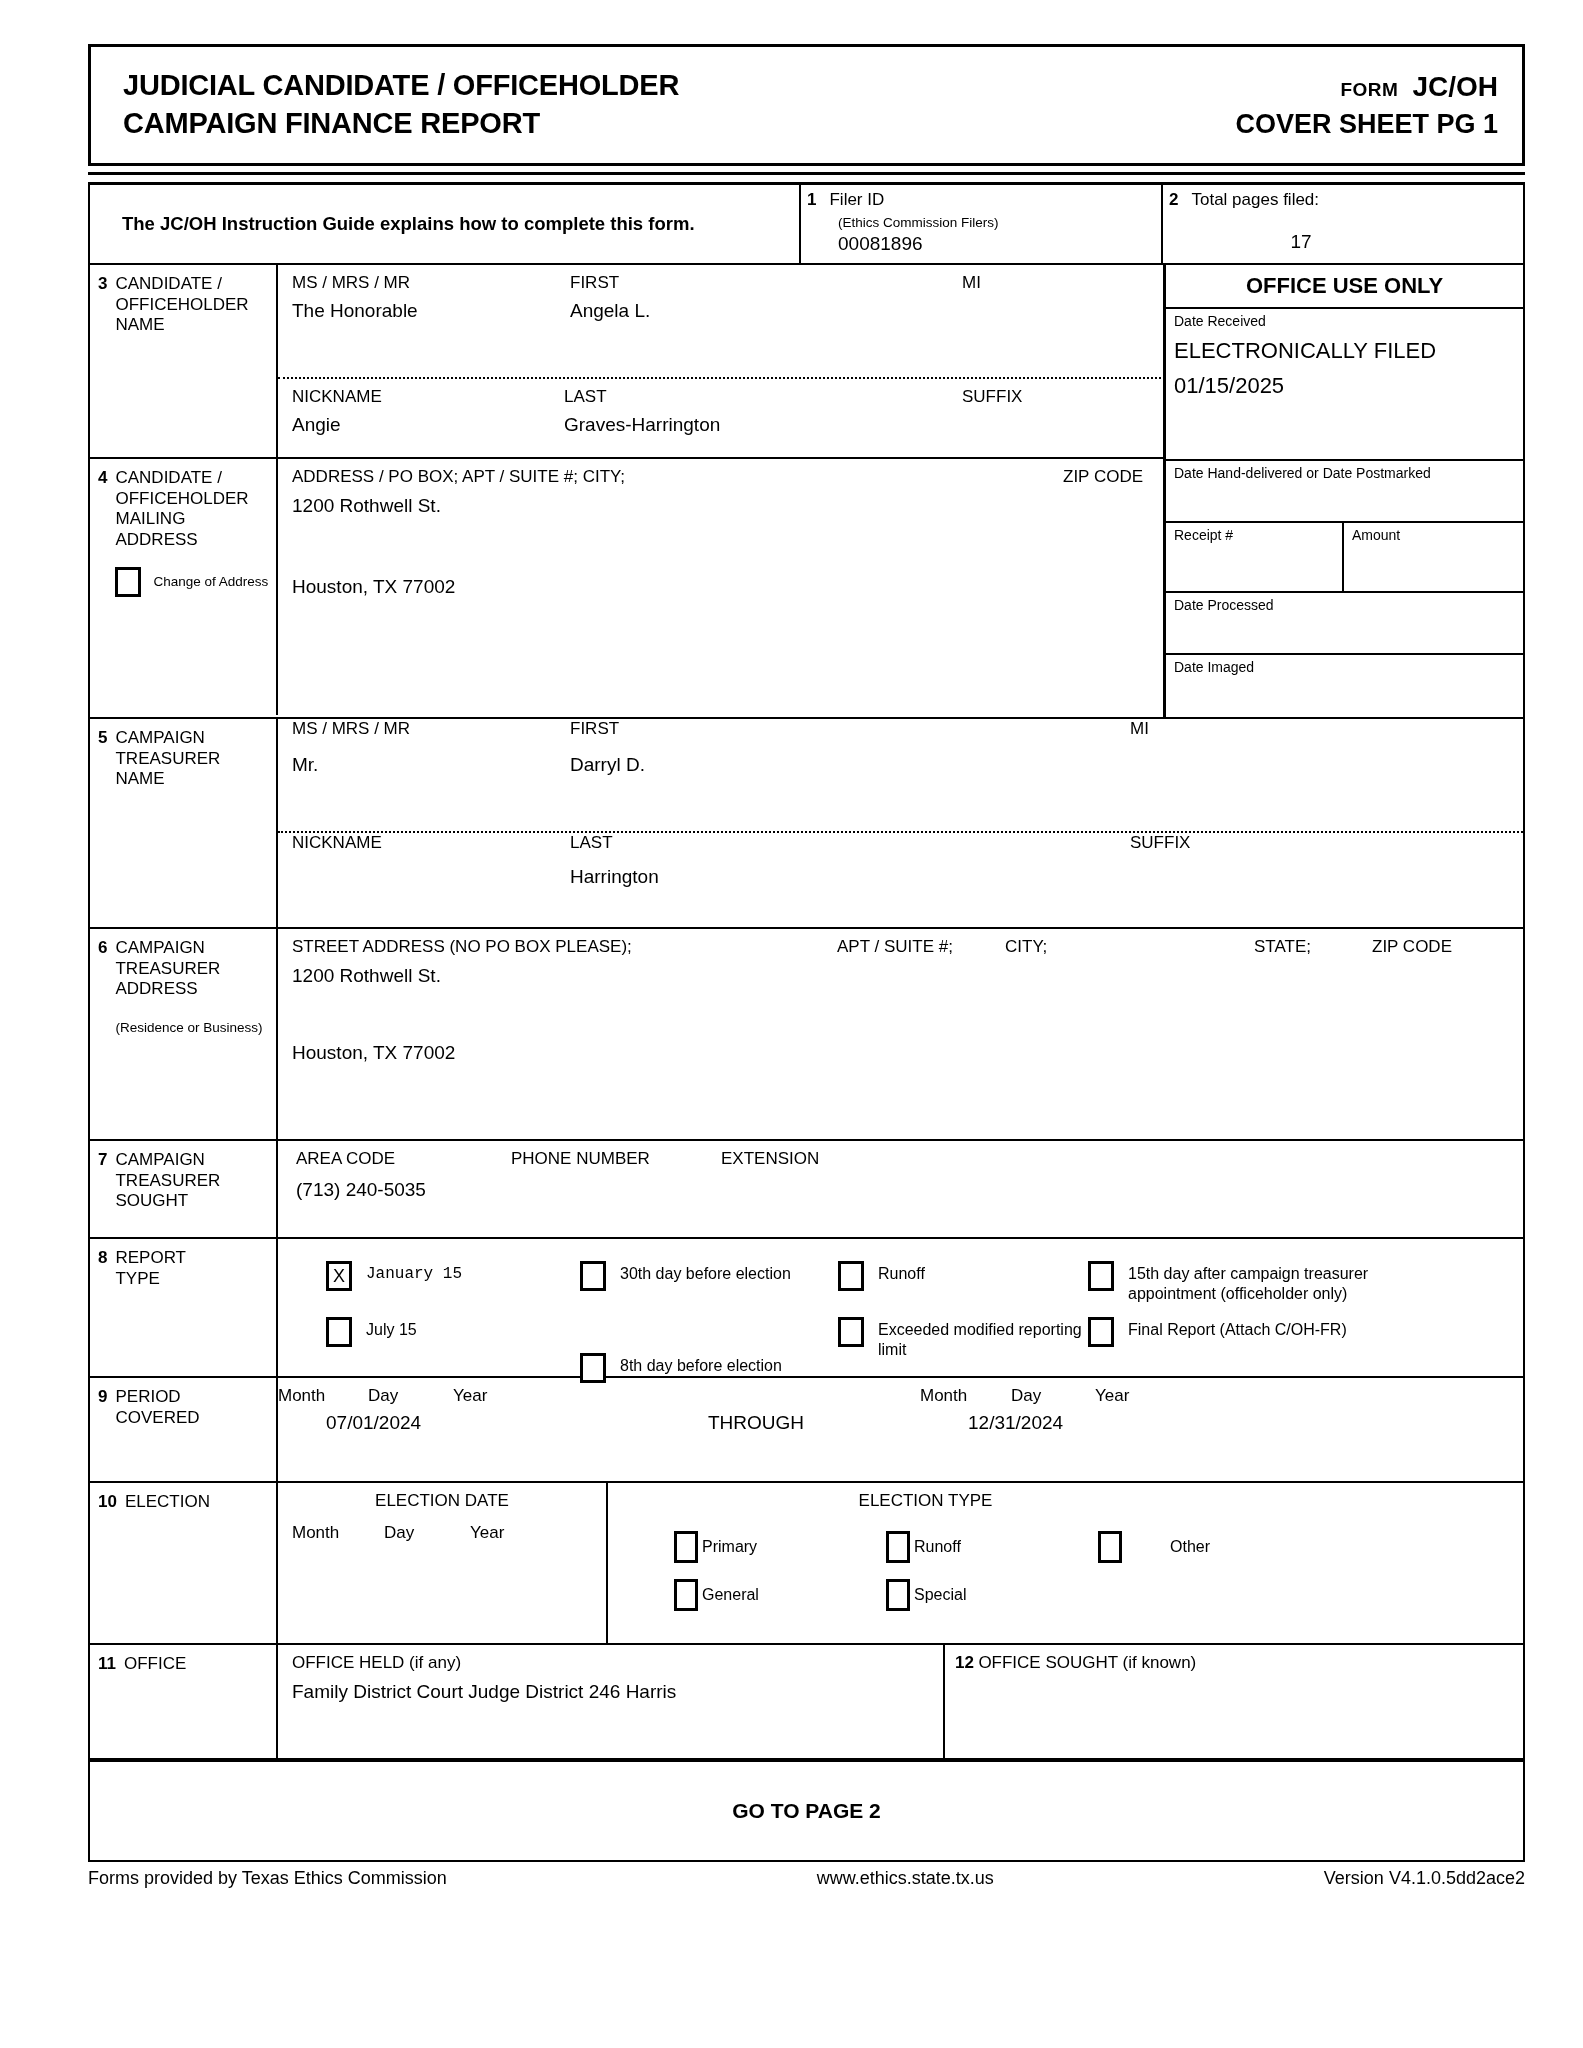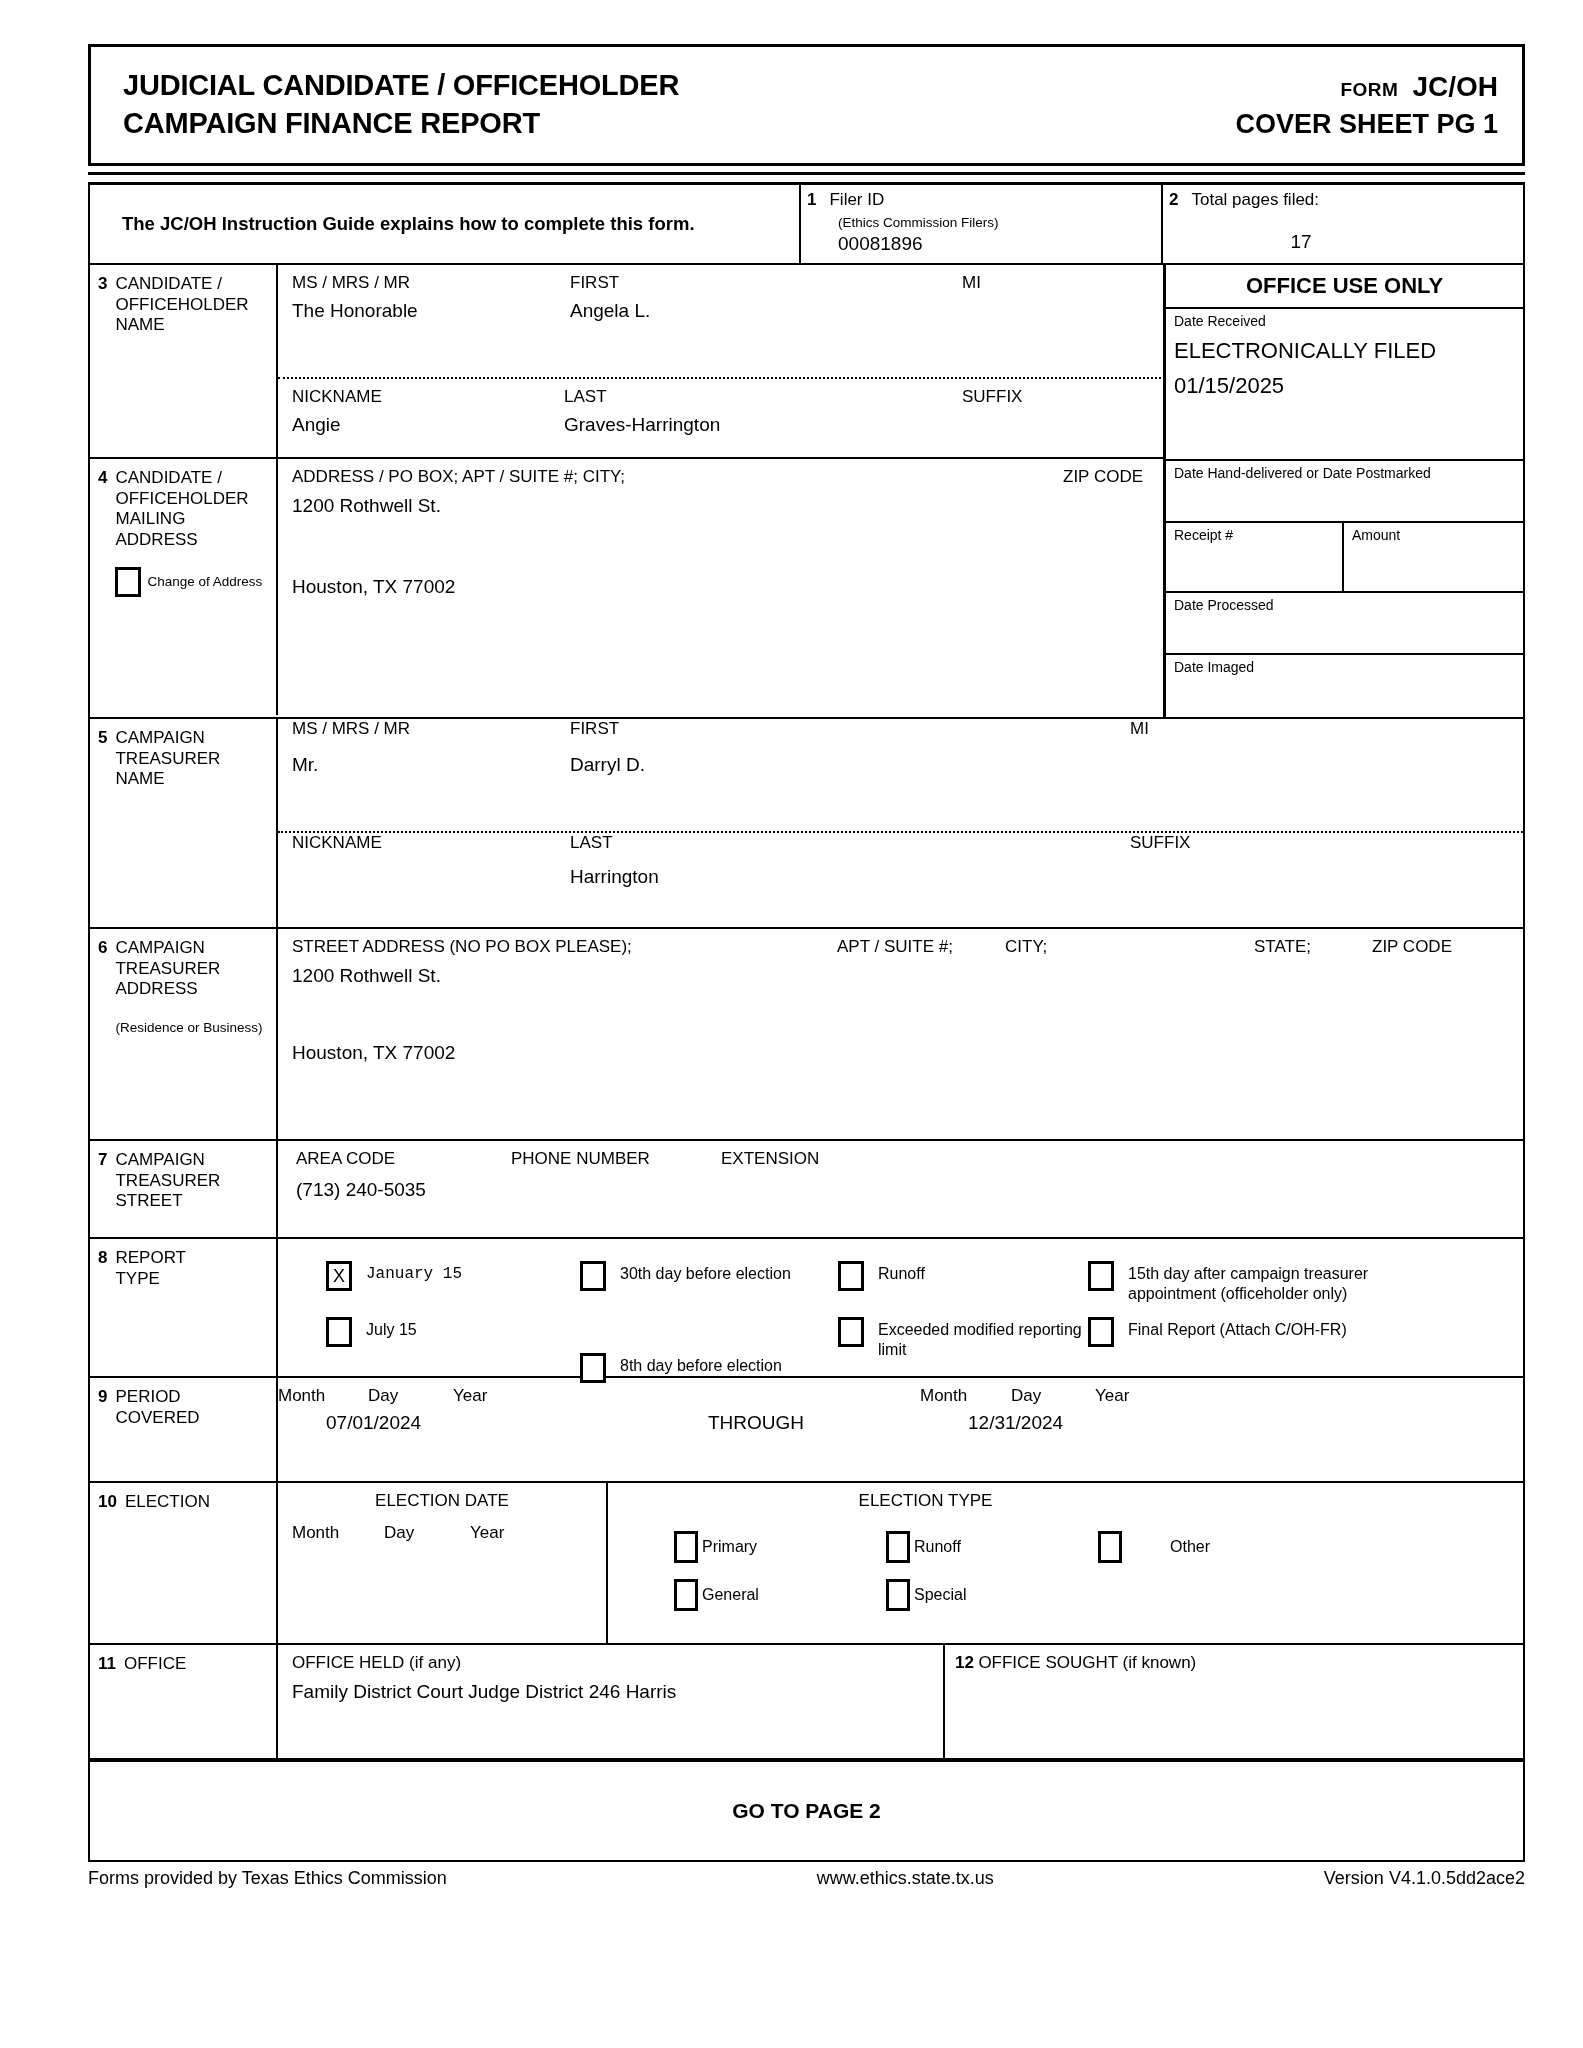--- a/index.html
+++ b/index.html
@@ -166,21 +166,21 @@
     content:"X";
     position:absolute;
     left:0; right:0; top:50%;
     transform:translateY(-50%);
     text-align:center;
     font-size:18px;
     line-height:1;
     font-family:"Liberation Sans", sans-serif;
   }
   .coa{
-    display:flex; align-items:center; gap:6px;
+    display:flex; align-items:center; gap:12px;
     margin-top:16px;
   }
   .coa-lbl{font-size:13.5px;}
 
   
   .ouo-title{
     height:44px;
     border-bottom:2px solid #000;
     display:flex; align-items:center; justify-content:center;
     font-size:22px; font-weight:bold;
@@ -478,21 +478,21 @@
         <span class="r6-l2">Houston, TX 77002</span>
       </div>
     </div>
 
     <div class="row">
       <div class="c-left">
         <span class="num">7</span>
         <span class="lbl c-left-txt">
           <span>CAMPAIGN</span><br>
           <span>TREASURER</span><br>
-          <span>STREET</span>
+          <span>SOUGHT</span>
         </span>
       </div>
       <div class="r7-area">
         <div class="r7-h">
           <span style="left:0px;">AREA CODE</span>
           <span style="left:215px;">PHONE NUMBER</span>
           <span style="left:425px;">EXTENSION</span>
         </div>
         <span class="r7-v">(713) 240-5035</span>
       </div>

